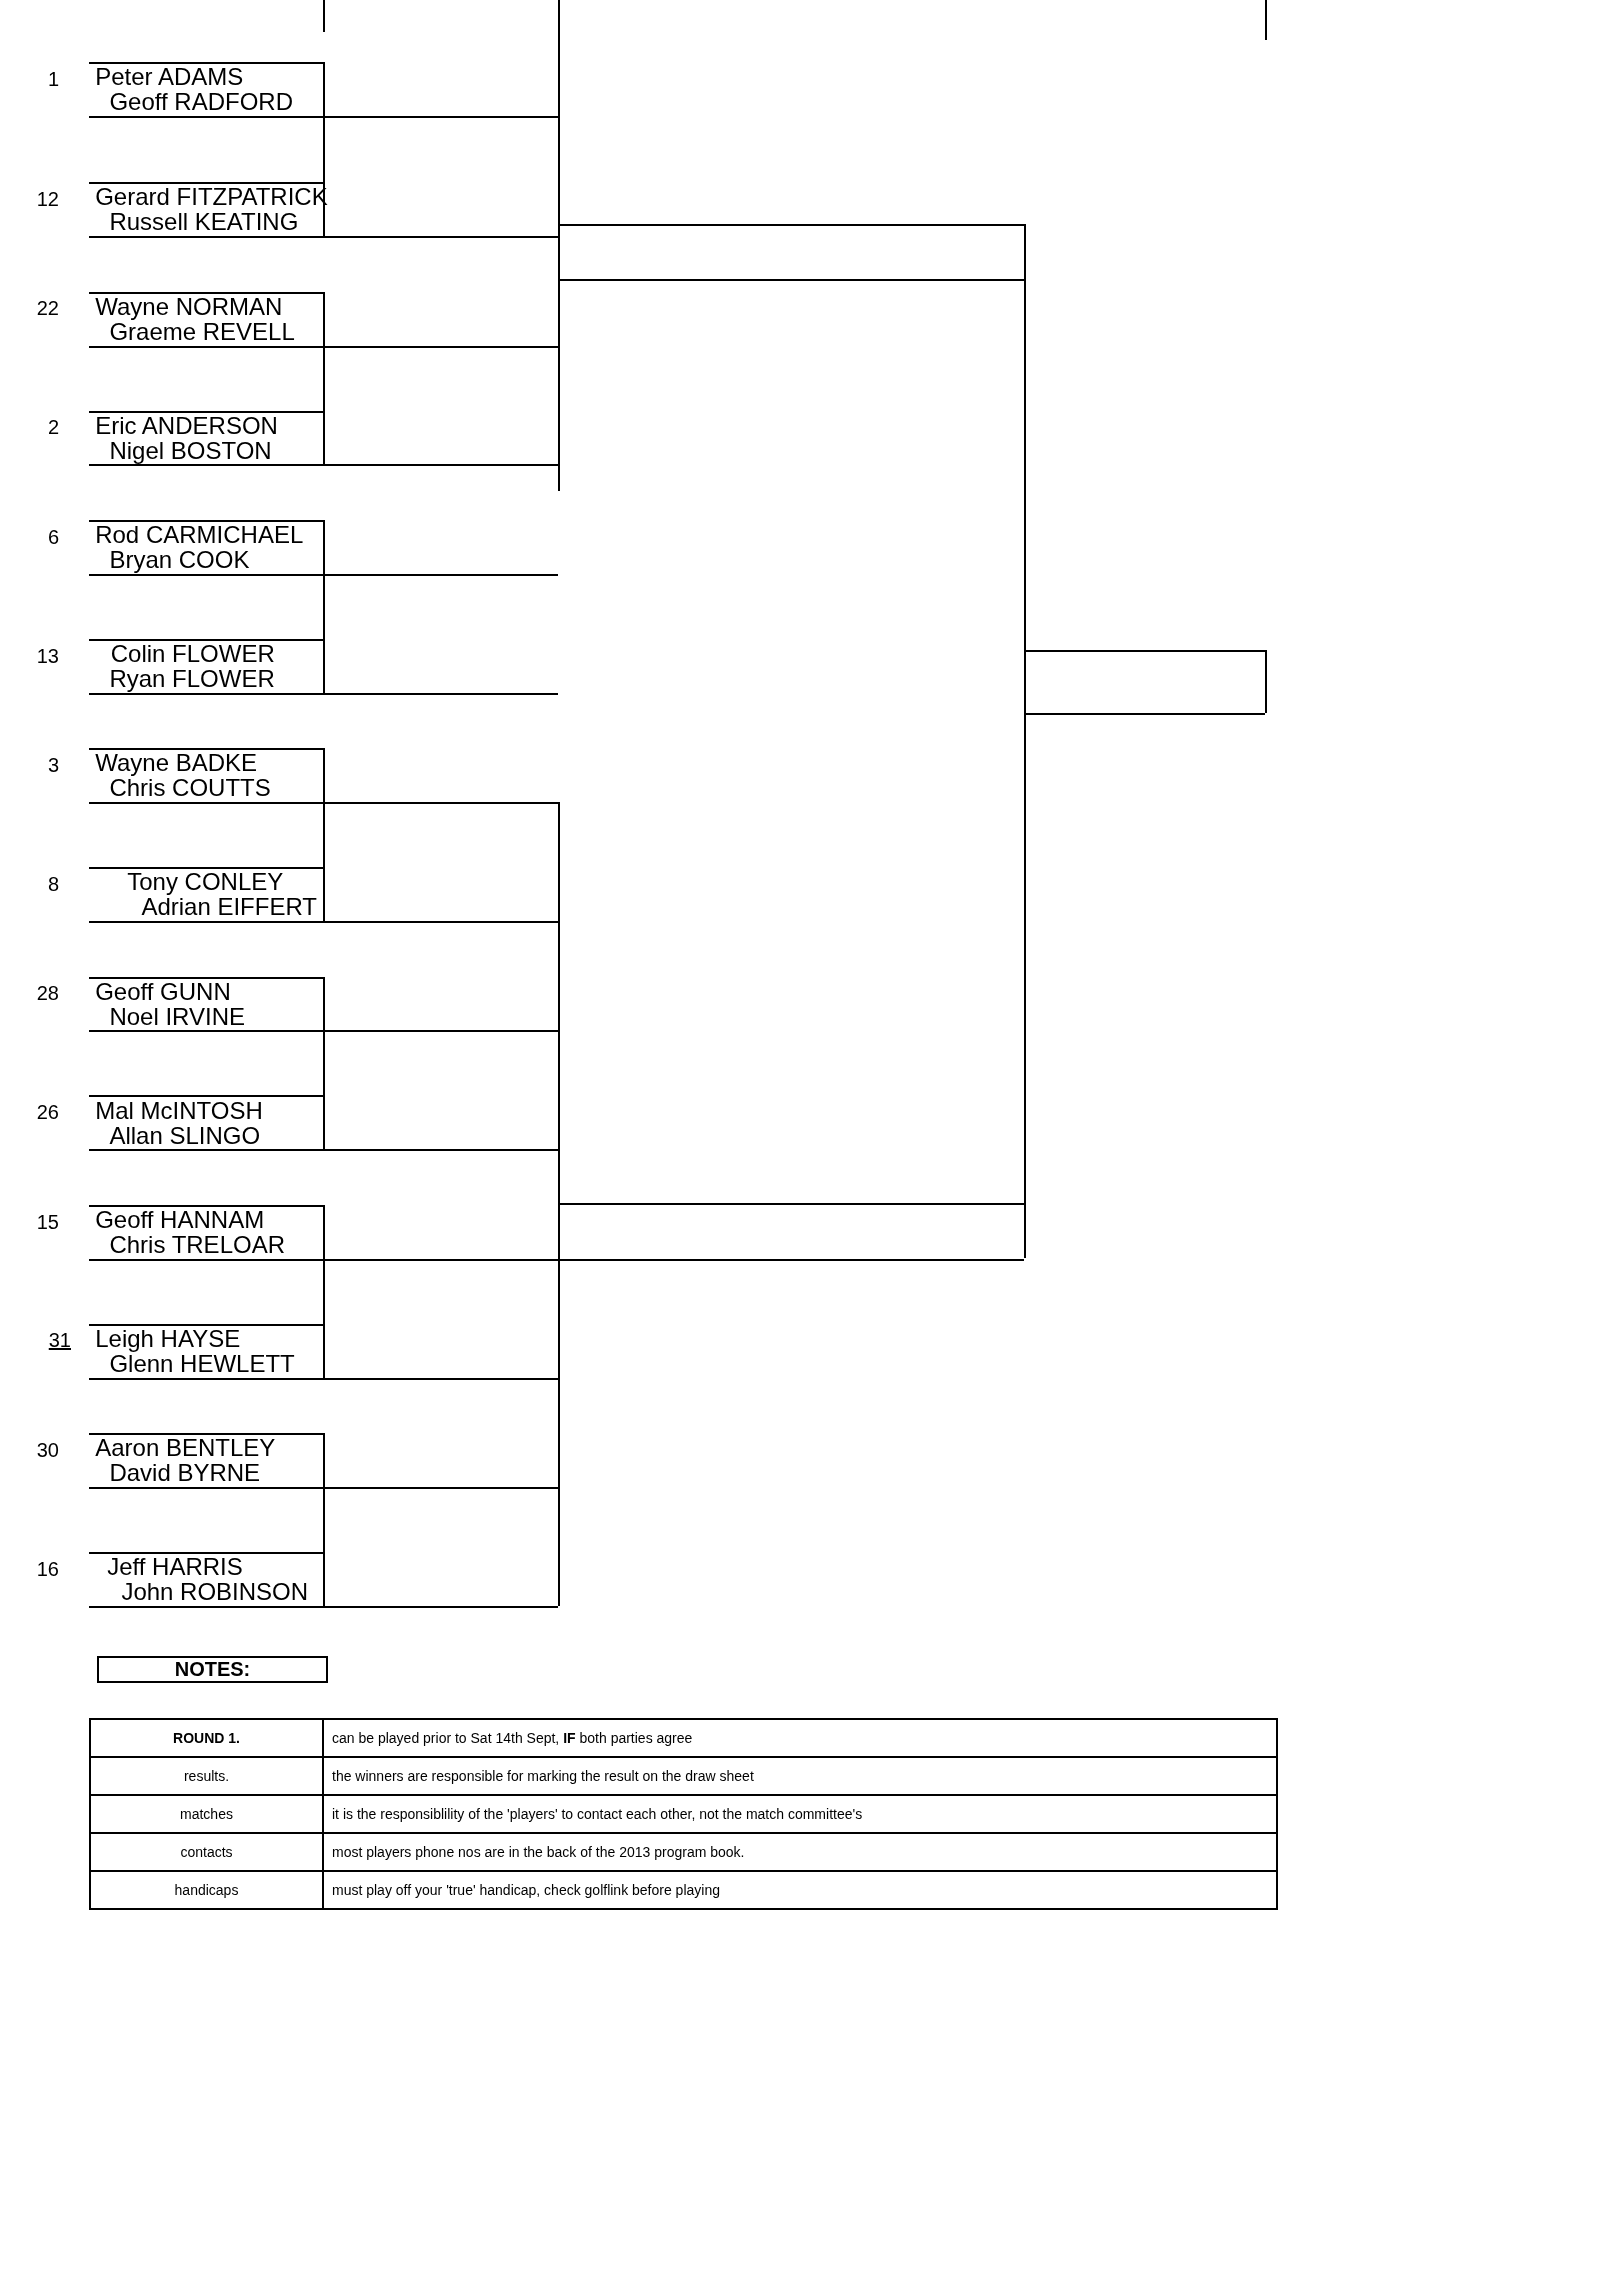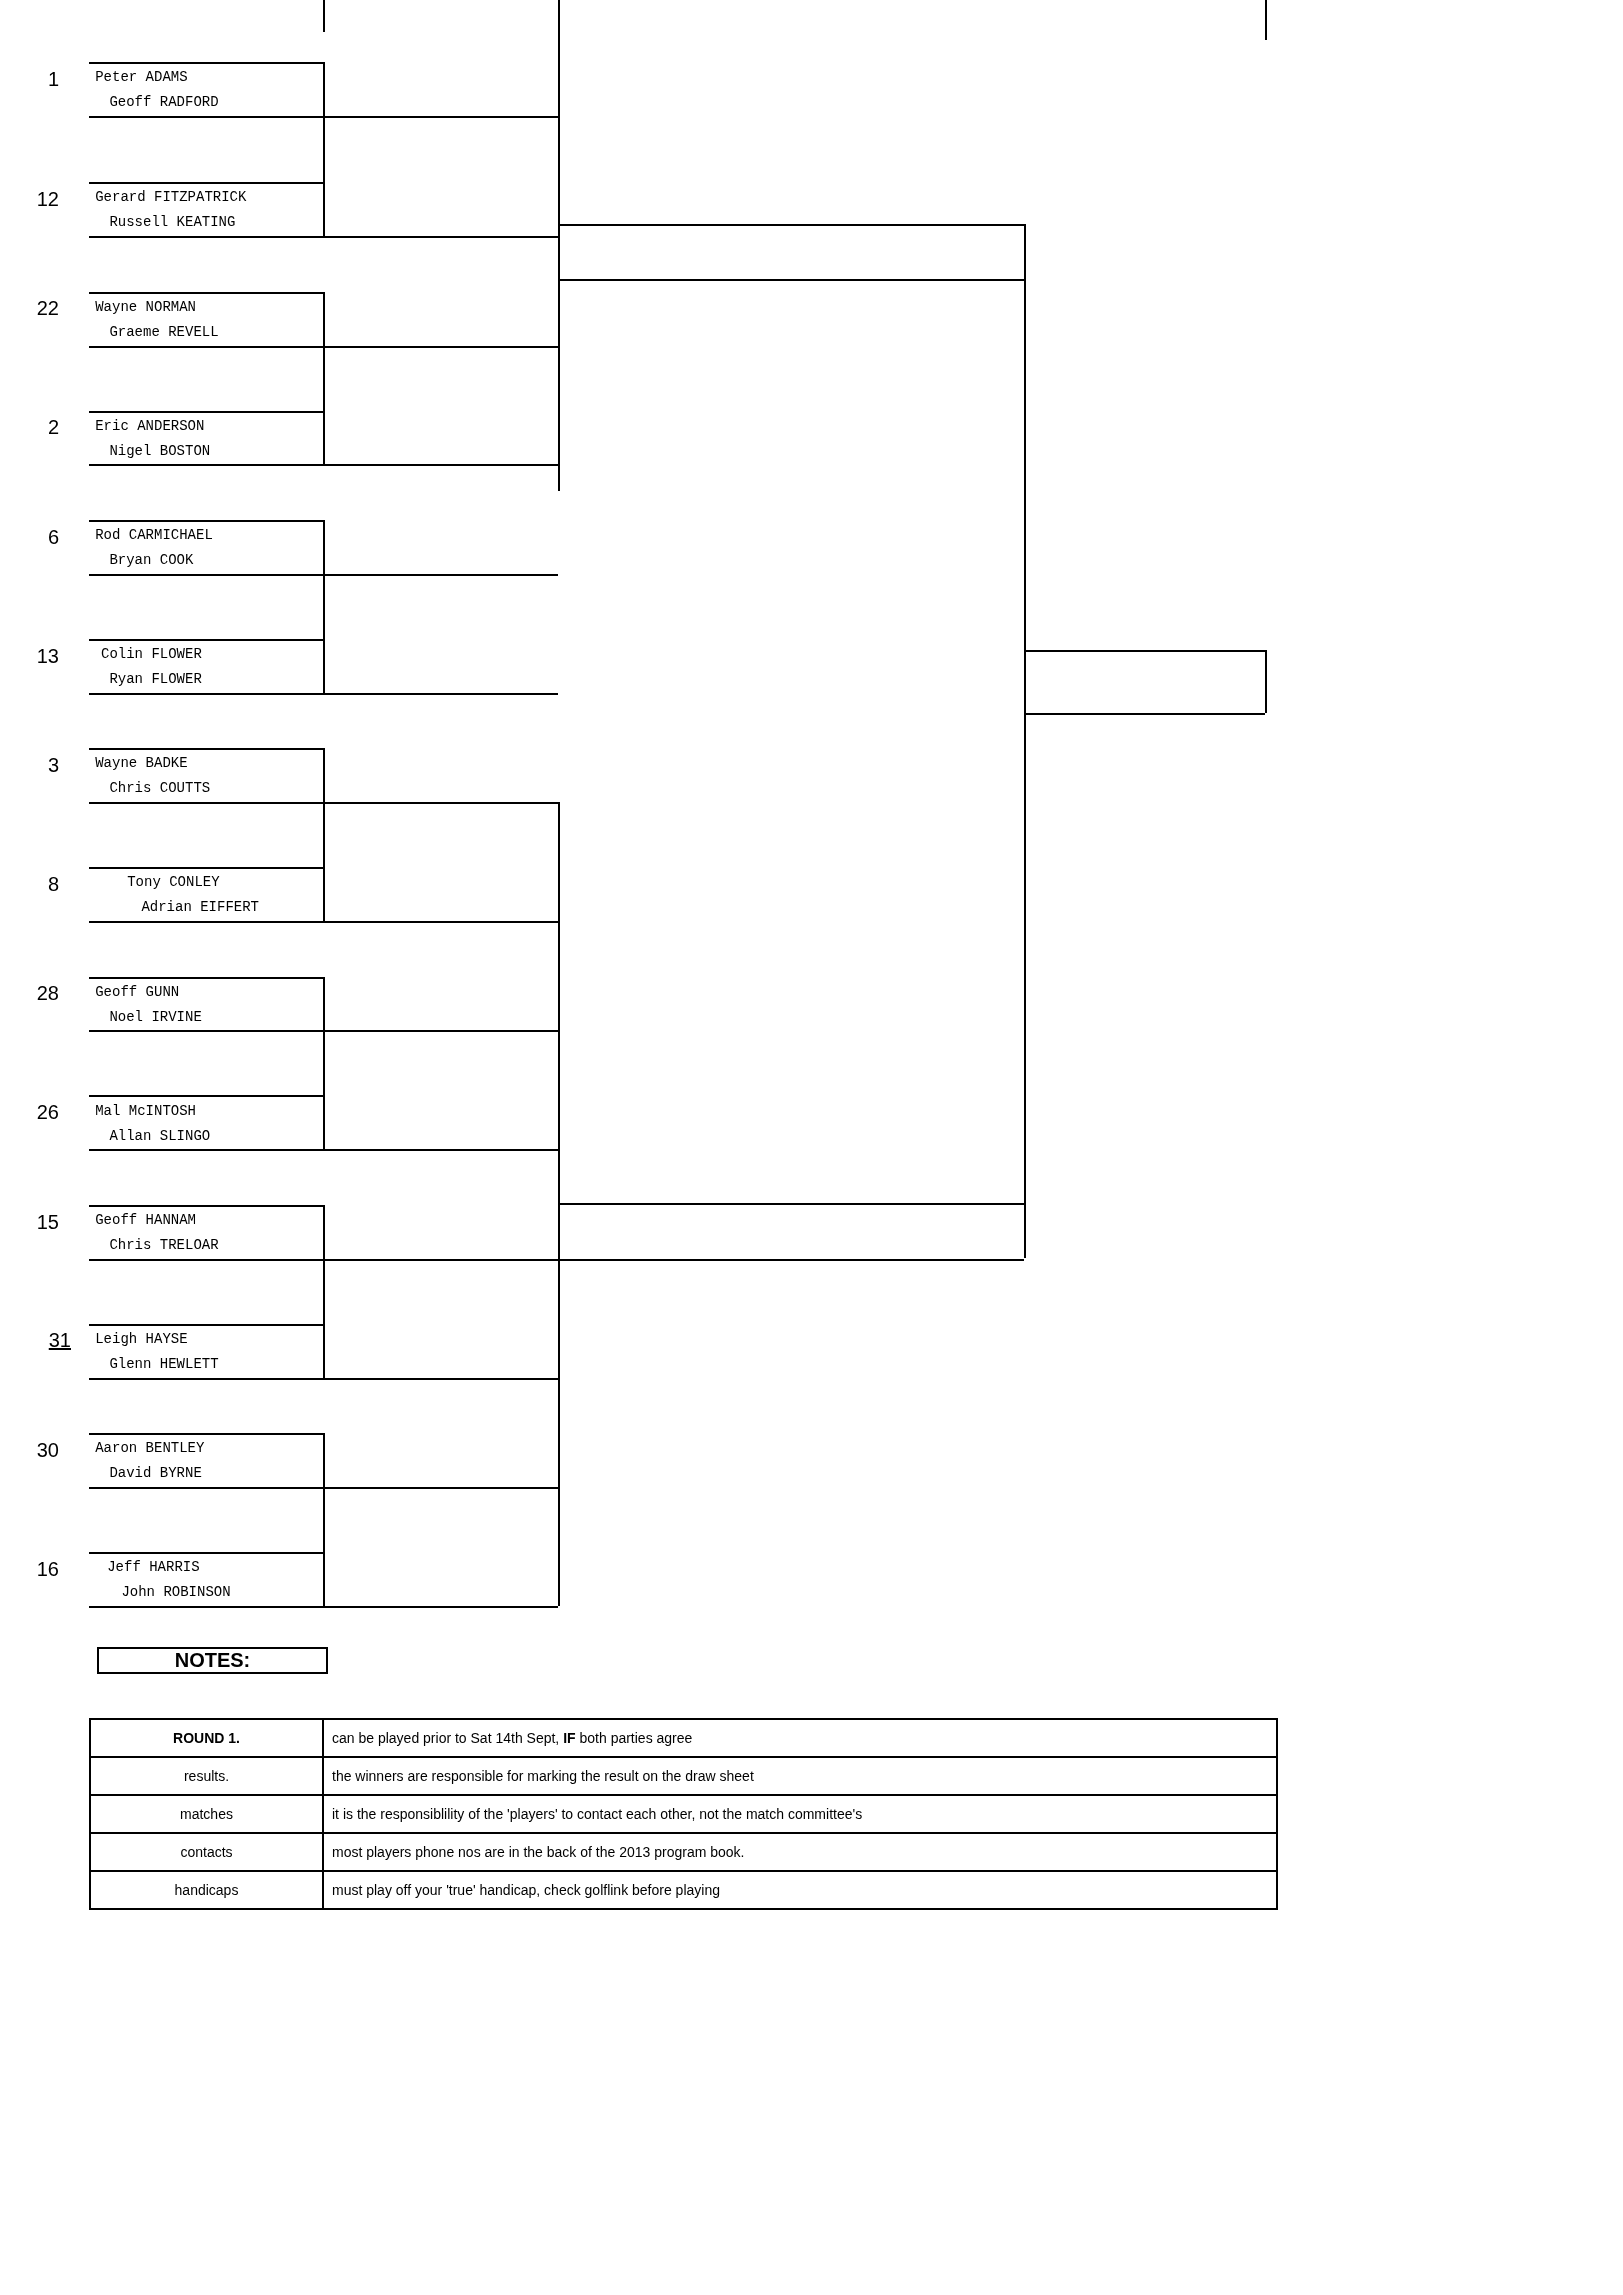--- a/index.html
+++ b/index.html
@@ -30,23 +30,22 @@
     position: absolute;
     width: 35px;
     text-align: right;
     font-size: 20px;
     line-height: 24px;
     white-space: nowrap;
   }
   .team {
     position: absolute;
     white-space: nowrap;
-    font-size: 14px;
+    font-size: 24px;
     line-height: 24.6px;
-    font-family: Liberation Mono, monospace;
   }
   .team .p1 { display: block; padding-left: 3.2px; }
   .team .p2 { display: block; padding-left: 17.4px; }
 
   
   .h {
     position: absolute;
     height: 0;
     border-top: 2.4px solid #000;
   }
@@ -58,21 +57,21 @@
 
   
   #notes-block {
     position: absolute;
     left: 89px;
     top: 1647px;
     width: 1189px;
   }
   #notes-row {
     display: flex;
-    align-items: flex-start;
+    align-items: flex-end;
     height: 36px;
     padding-left: 8px;
   }
   #notes-label {
     width: 231px;
     border: 2.4px solid #000;
     box-sizing: border-box;
     display: flex;
     align-items: center;
     justify-content: center;

